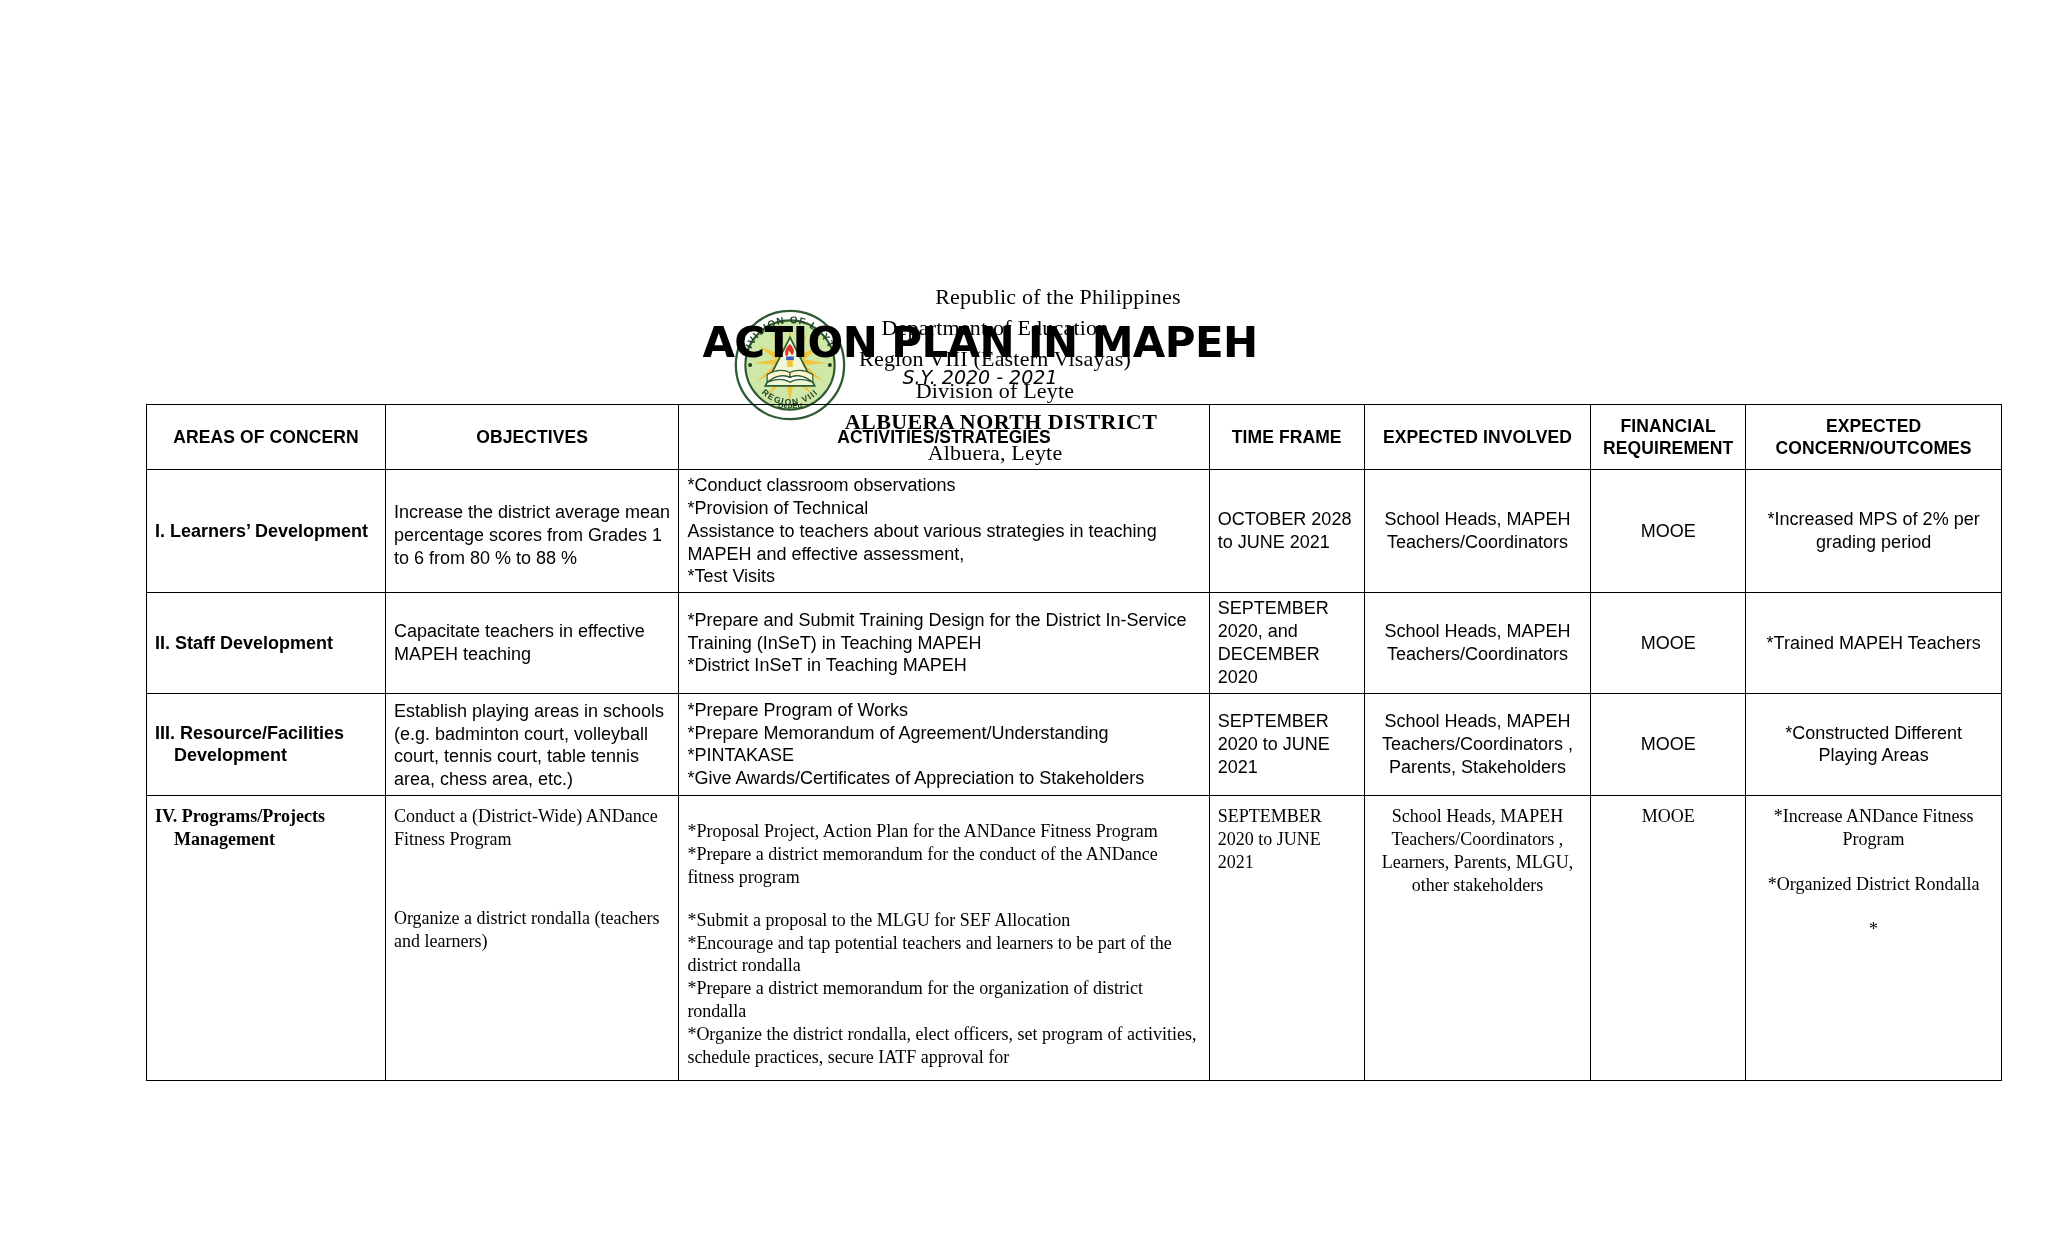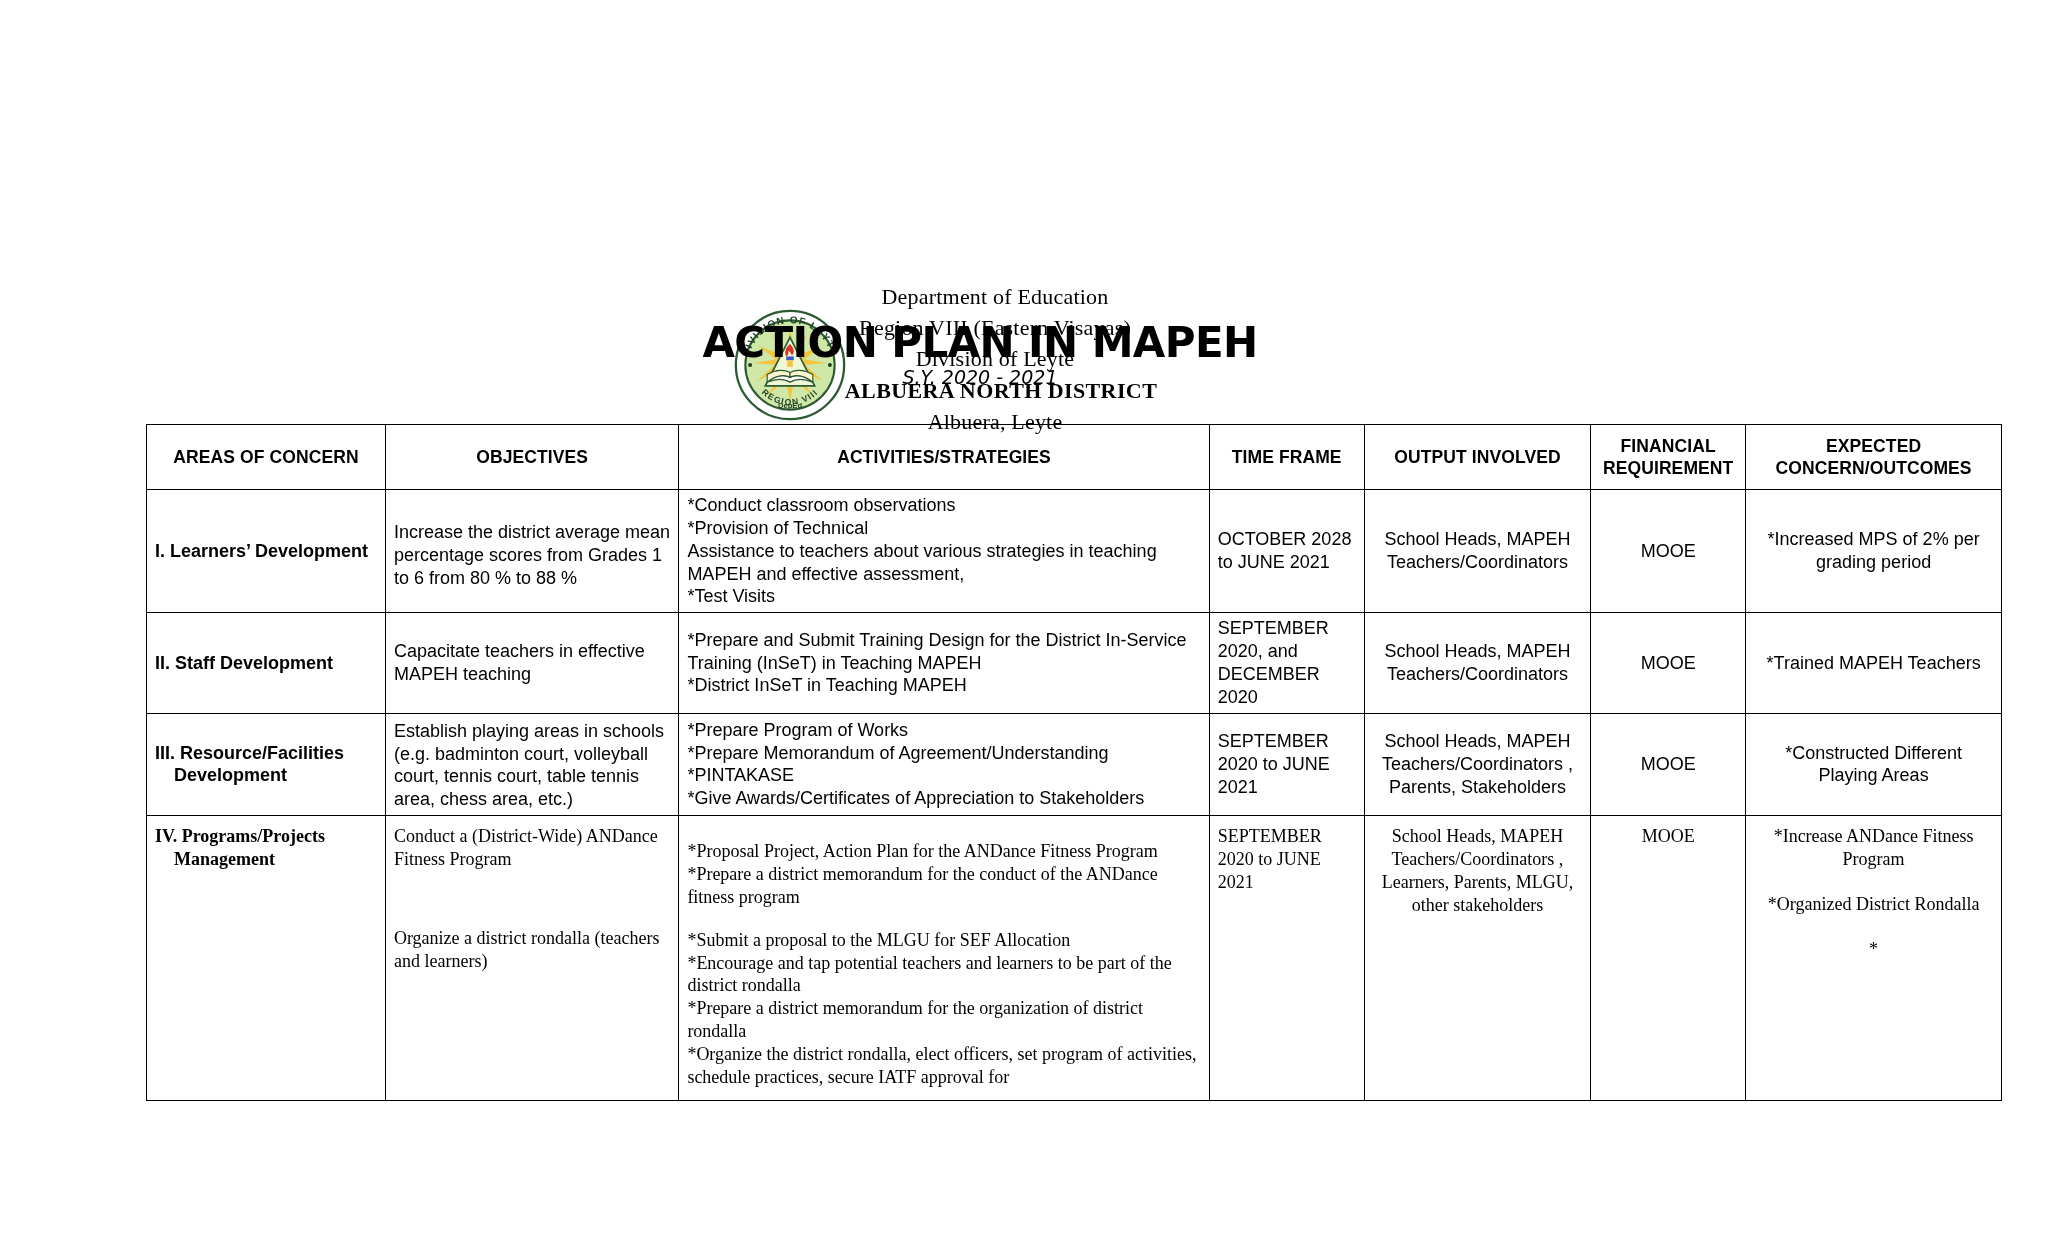--- a/index.html
+++ b/index.html
@@ -84,21 +84,20 @@
   }
 
   
   .plan-table {
     position: absolute;
     left: 146px;
     top: 404px;
     width: 1856px;
     border-collapse: collapse;
     table-layout: fixed;
-    margin-top: 20px;
   }
   .plan-table th,
   .plan-table td {
     border: 1px solid #000000;
     vertical-align: middle;
     padding: 4px 8px;
     font-size: 18px;
     line-height: 1.27;
   }
   .plan-table thead th {
@@ -198,20 +197,21 @@
       <text font-family="Liberation Sans, sans-serif" font-size="9" font-weight="bold" fill="#1d3f22" letter-spacing="1.4">
         <textPath href="#arcBot" startOffset="50%" text-anchor="middle">REGION VIII</textPath>
       </text>
       <circle cx="18" cy="60" r="2.1" fill="#1d3f22"></circle>
       <circle cx="102" cy="60" r="2.1" fill="#1d3f22"></circle>
       <text x="60" y="105" font-family="Liberation Sans, sans-serif" font-size="8" font-weight="bold" fill="#1d3f22" text-anchor="middle">DepEd</text>
     </svg>
   </div>
 
   <div class="head-lines">
+    <span class="ln ln1">Republic of the Philippines</span>
     <span class="ln ln2">Department of Education</span>
     <span class="ln ln3">Region VIII (Eastern Visayas)</span>
     <span class="ln ln4">Division of Leyte</span>
     <span class="ln ln5">ALBUERA NORTH DISTRICT</span>
     <span class="ln ln6">Albuera,  Leyte</span>
   </div>
 </div>
 
 <div class="doc-title">ACTION PLAN IN MAPEH</div>
 <div class="doc-subtitle">S.Y. 2020 - 2021</div>
@@ -225,21 +225,21 @@
     <col class="c-pers">
       <col class="c-fin">
       <col class="c-exp">
   </colgroup>
   <thead>
     <tr>
       <th>AREAS OF CONCERN</th>
       <th>OBJECTIVES</th>
       <th>ACTIVITIES/STRATEGIES</th>
       <th>TIME FRAME</th>
-      <th>OUTPUT INVOLVED</th>
+      <th>EXPECTED INVOLVED</th>
       <th>
         <span class="nowrap-line">FINANCIAL</span>
         <span class="nowrap-line">REQUIREMENT</span>
       </th>
       <th>
         <span class="nowrap-line">EXPECTED</span>
         <span class="nowrap-line">CONCERN/OUTCOMES</span>
       </th>
     </tr>
   </thead>

